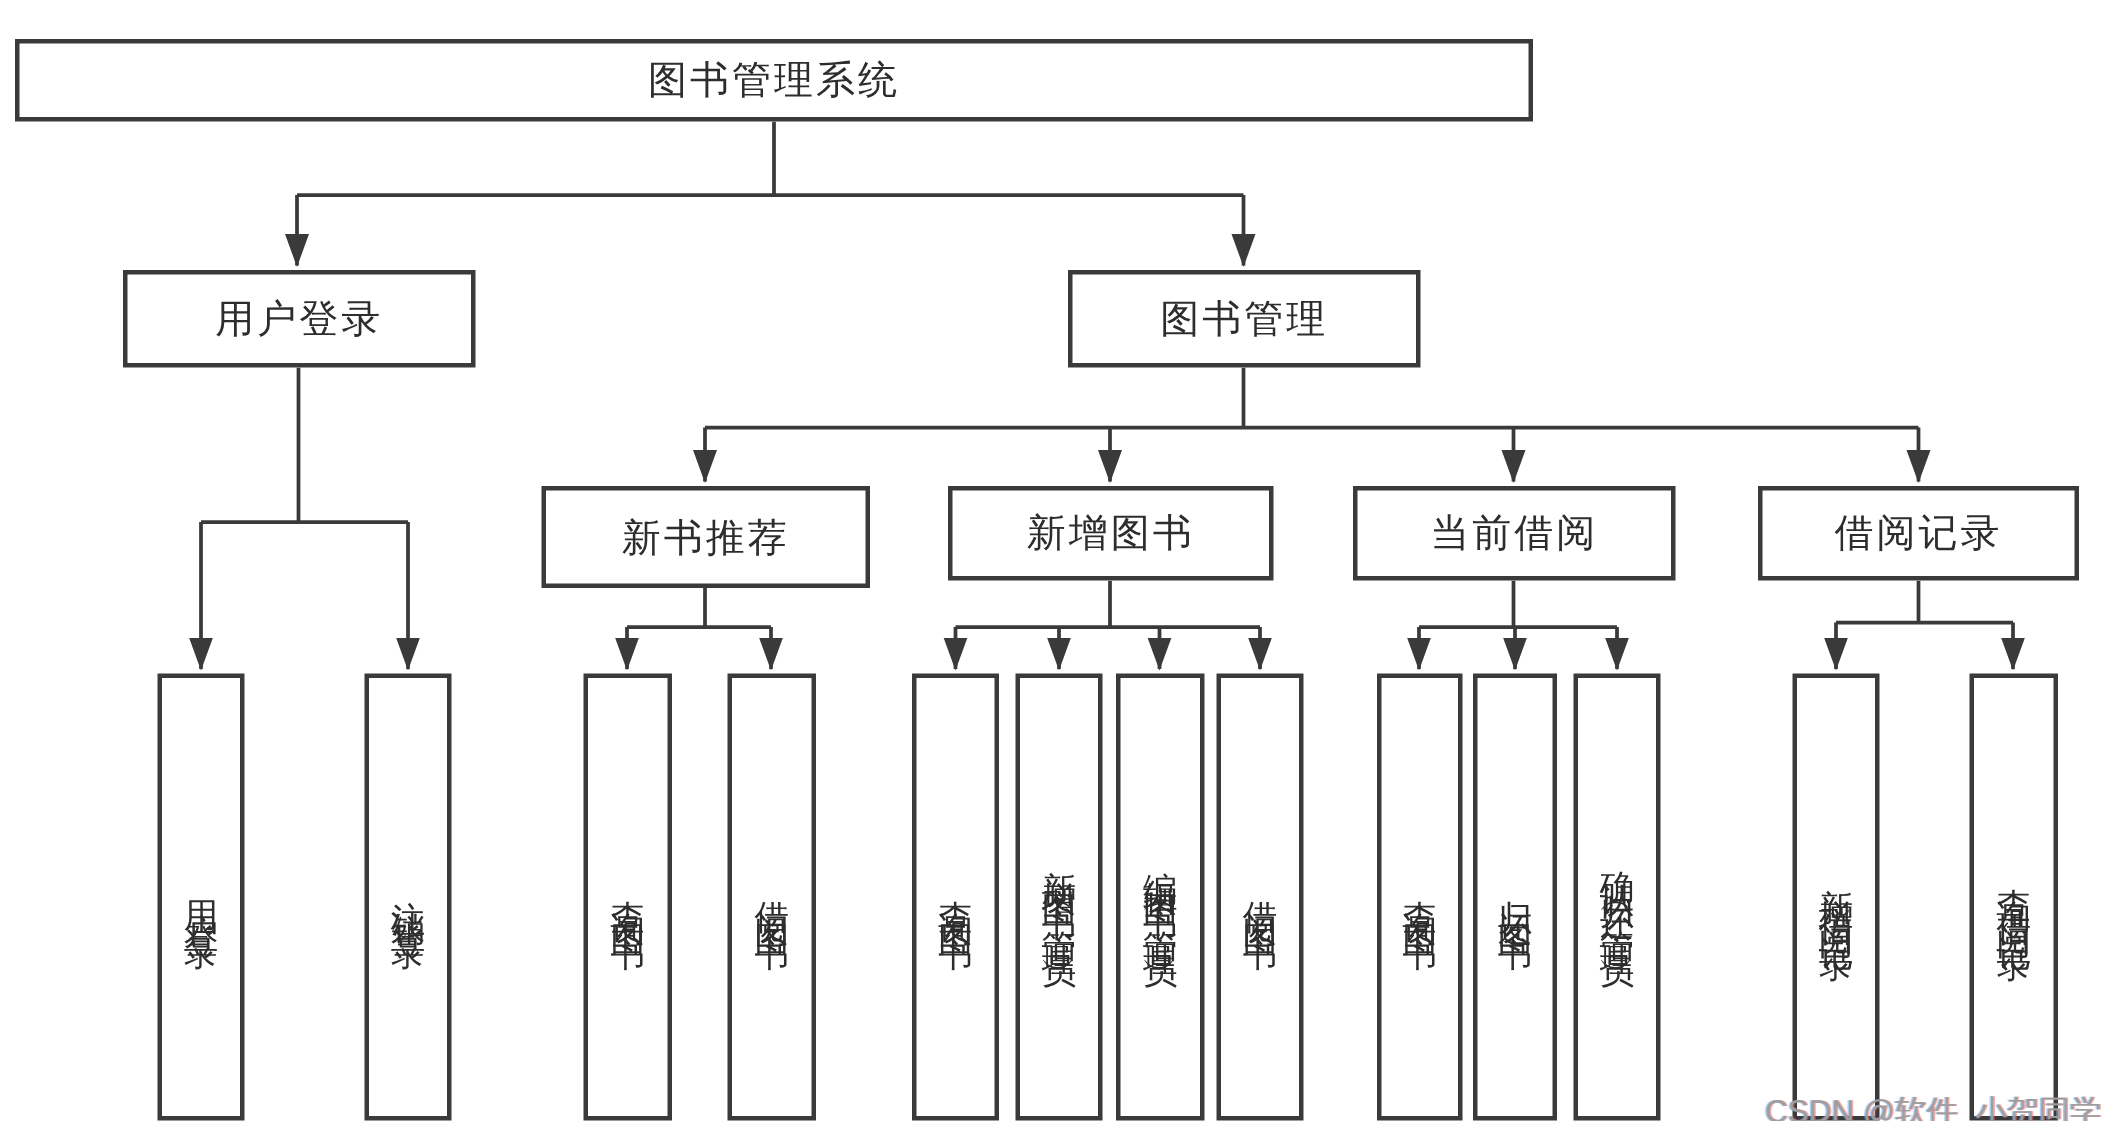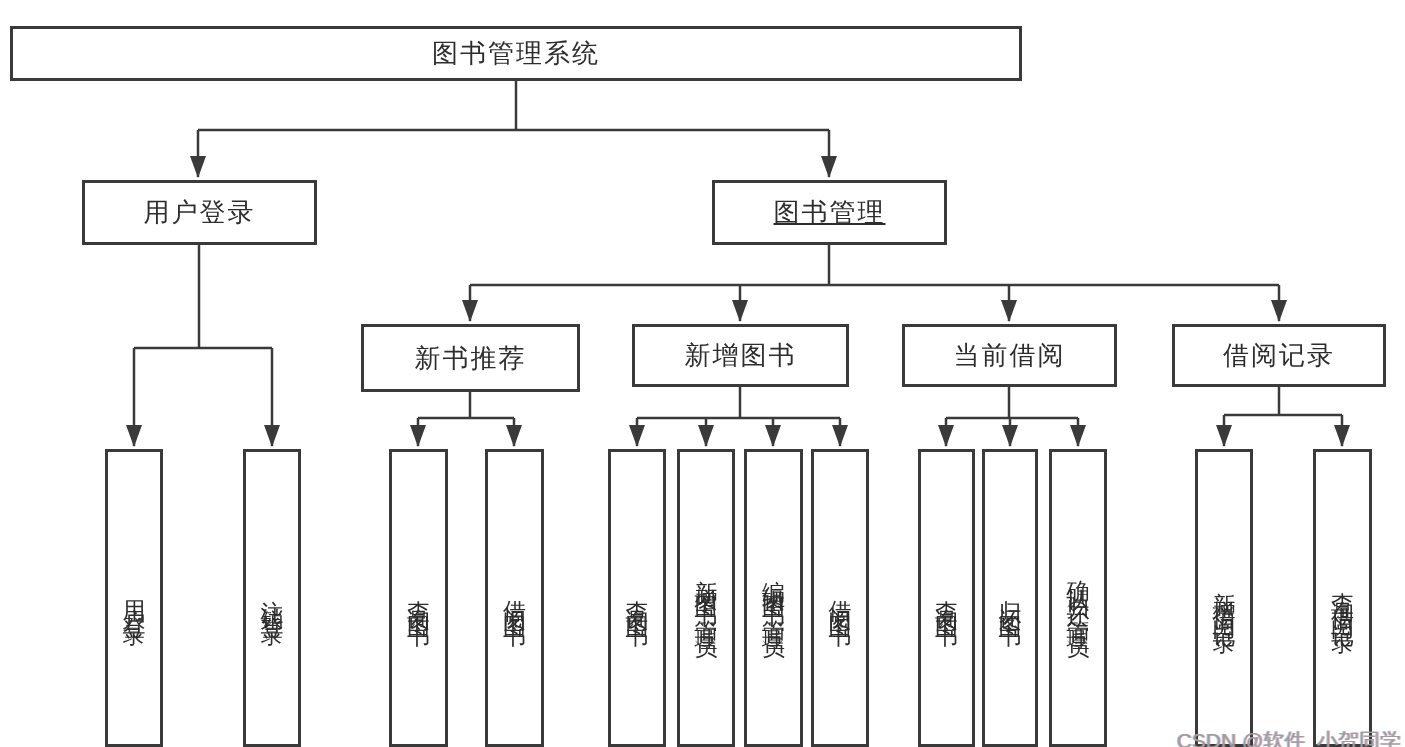--- a/index.html
+++ b/index.html
@@ -124,21 +124,21 @@
     </g>
   </svg>
 
   <div class="box root" style="left:10px; top:14px; width:1012px; height:55px;">
     <span class="hlabel">图书管理系统</span>
   </div>
 
   <div class="box" style="left:82px; top:168px; width:235px; height:65px;">
     <span class="hlabel">用户登录</span>
   </div>
-  <div class="box" style="left:712px; top:168px; width:235px; height:65px;text-decoration:underline;">
+  <div class="box" style="left:712px; top:168px; width:235px; height:65px;">
     <span class="hlabel">图书管理</span>
   </div>
 
   <div class="box" style="left:361px; top:312px; width:219px; height:68px;">
     <span class="hlabel">新书推荐</span>
   </div>
   <div class="box" style="left:632px; top:312px; width:217px; height:63px;">
     <span class="hlabel">新增图书</span>
   </div>
   <div class="box" style="left:902px; top:312px; width:215px; height:63px;">

